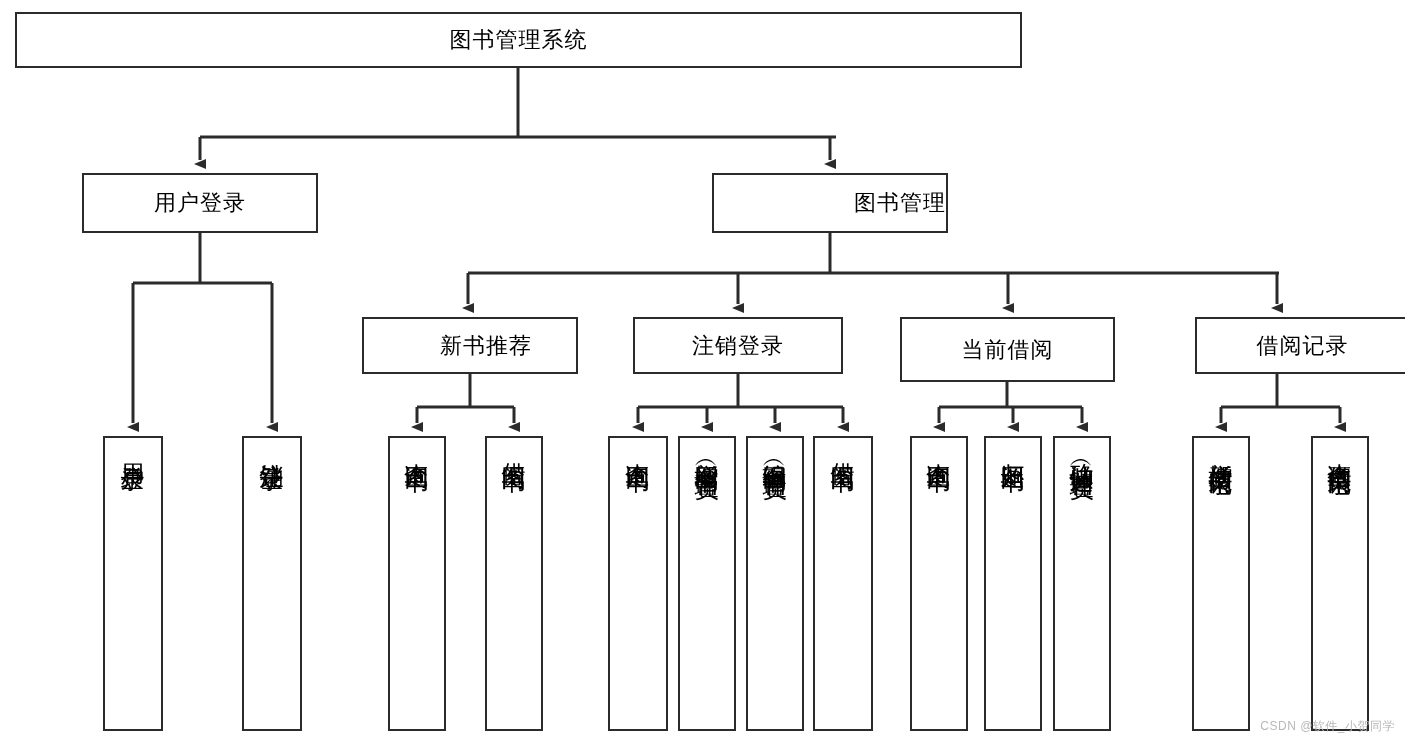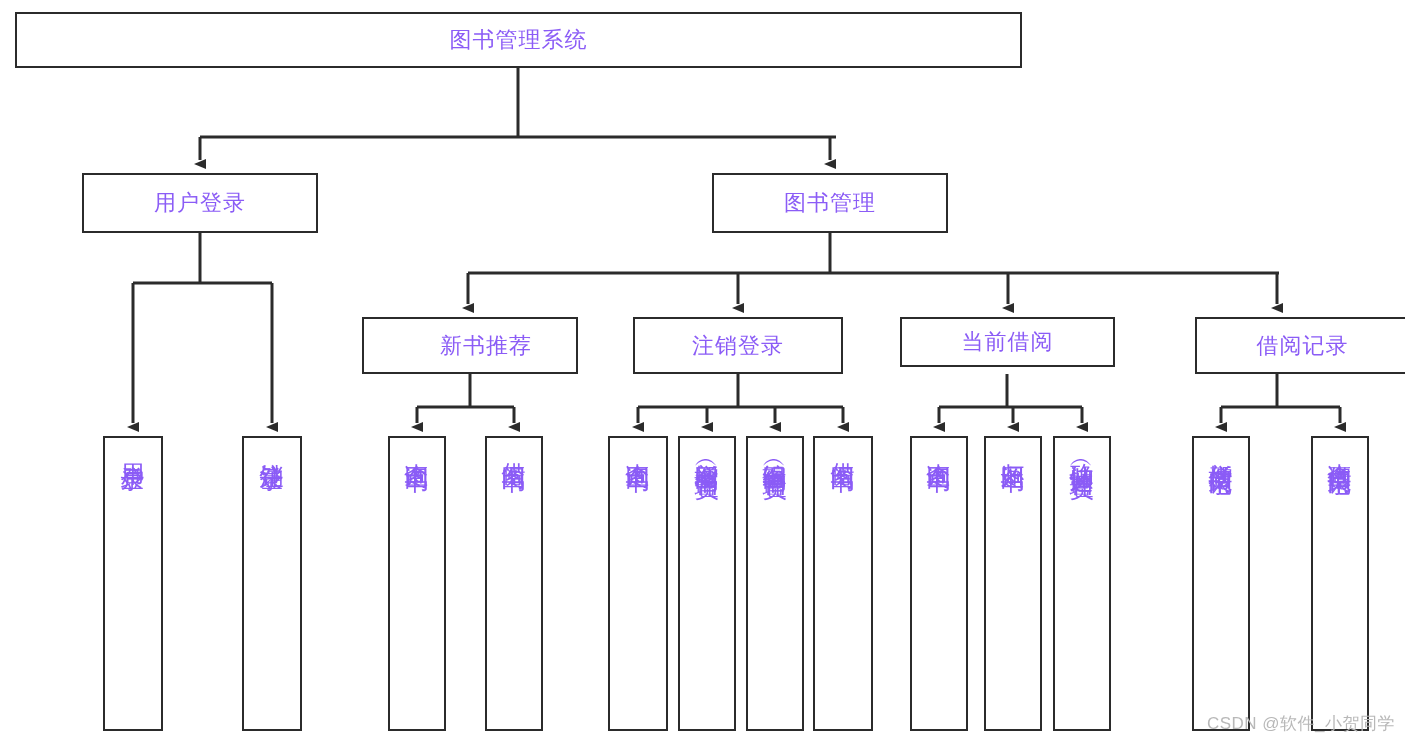--- a/index.html
+++ b/index.html
@@ -25,42 +25,42 @@
     height: 747px;
   }
   .node {
     position: absolute;
     box-sizing: border-box;
     border: 2.5px solid #2b2b2b;
     background: #ffffff;
     display: flex;
     align-items: center;
     justify-content: center;
-    color: #8b5cf6;
+    color: #000000;
   }
   .node.horiz {
     font-size: 22px;
     letter-spacing: 1px;
   }
   .node.vert {
     align-items: flex-start;
     justify-content: center;
     padding-top: 6px;
   }
   .node.vert .vtext {
     writing-mode: vertical-rl;
     text-orientation: upright;
     font-size: 24px;
     line-height: 1.05;
     letter-spacing: 2px;
     white-space: nowrap;
   }
   .watermark {
     position: absolute;
-    font-size: 17px;
+    font-size: 12px;
     color: #b8b8b8;
     white-space: nowrap;
     letter-spacing: 0.5px;
   }
 </style>
 </head>
 <body>
 
 <div id="canvas">
 
@@ -115,33 +115,33 @@
   </svg>
 
   <div class="node horiz" id="root-node" style="left: 15px; top: 12px; width: 1007px; height: 56px;">
     <span>图书管理系统</span>
   </div>
 
   <div id="level2-layer">
       <div class="node horiz" style="left: 82px; top: 173px; width: 236px; height: 60px;">
         <span>用户登录</span>
       </div>
-      <div class="node horiz" style="left: 712px; top: 173px; width: 236px; height: 60px;">
+      <div class="node horiz" style="left: 712px; top: 173px; width: 236px; height: 60px; justify-content: flex-end;">
         <span>图书管理</span>
       </div>
     </div>
 
   <div id="level3-layer">
       <div class="node horiz" style="left: 362px; top: 317px; width: 216px; height: 57px; padding-left: 32px;">
         <span>新书推荐</span>
       </div>
       <div class="node horiz" style="left: 633px; top: 317px; width: 210px; height: 57px;">
         <span>注销登录</span>
       </div>
-      <div class="node horiz" style="left: 900px; top: 317px; width: 215px; height: 50px;">
+      <div class="node horiz" style="left: 900px; top: 317px; width: 215px; height: 65px;">
         <span>当前借阅</span>
       </div>
       <div class="node horiz" style="left: 1170px; top: 317px; width: 215px; height: 57px; margin-left: 25px;">
         <span>借阅记录</span>
       </div>
     </div>
 
   <div id="leaves-layer">
       <div class="node vert" style="left: 103px; top: 436px; width: 60px; height: 295px;">
         <span class="vtext">用户登录</span>

